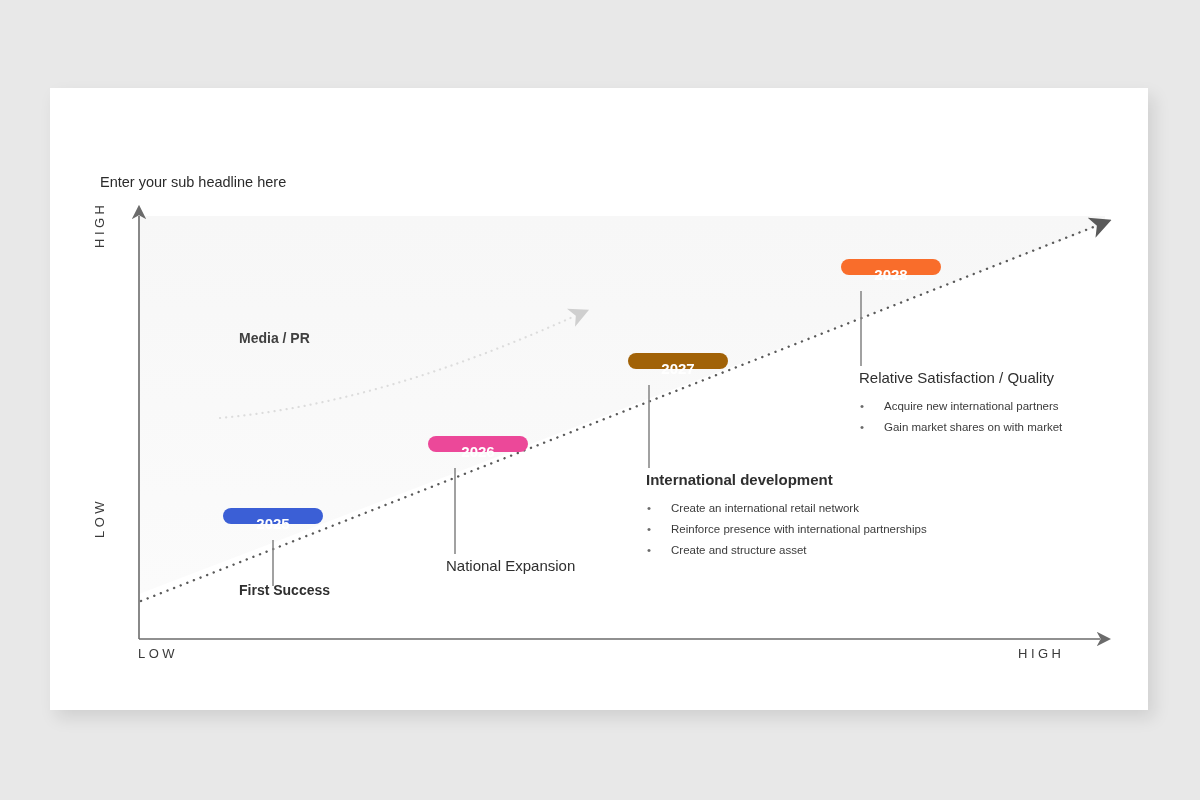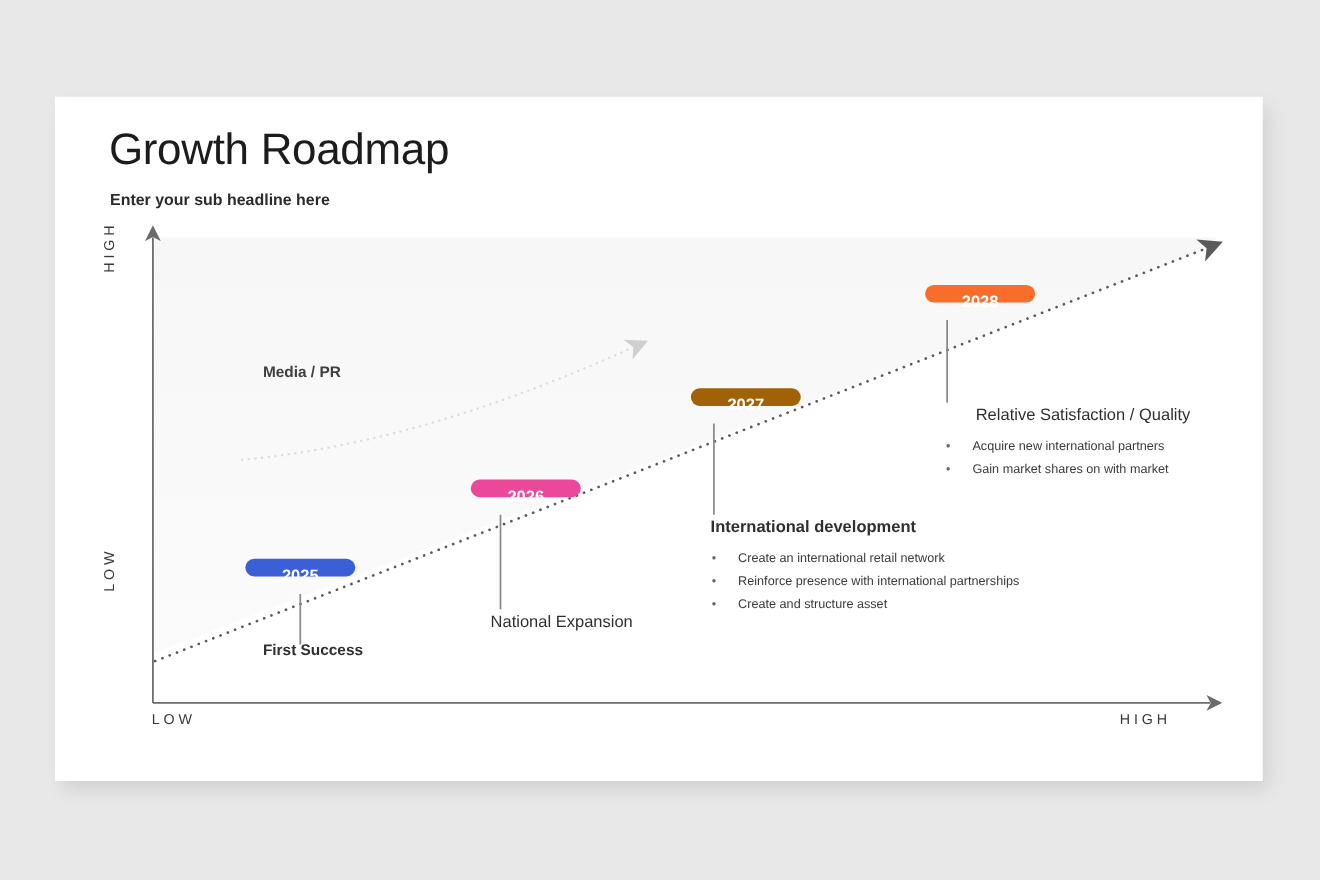--- a/index.html
+++ b/index.html
@@ -28,21 +28,21 @@
     font-weight: 400;
     color: #1c1c1c;
     letter-spacing: -0.3px;
     white-space: nowrap;
   }
   #page-subtitle {
     position: absolute;
     left: 50px;
     top: 86px;
     font-size: 14.5px;
-    font-weight: 700;
+    font-weight: 400;
     color: #2b2b2b;
     white-space: nowrap;
   }
   #chart-area {
     position: absolute;
     left: 0;
     top: 0;
     width: 1098px;
     height: 622px;
   }
@@ -132,21 +132,20 @@
     font-weight: 700;
     color: #404040;
     white-space: nowrap;
   }
 </style>
 </head>
 <body>
 
 <div id="slide-card">
 
-  <div id="page-title">Growth Roadmap</div>
   <div id="page-subtitle">Enter your sub headline here</div>
 
   <div id="chart-area">
 
     <svg class="chart-svg" viewBox="0 0 1098 622">
       <defs>
         <marker id="arrow-dark" markerWidth="9" markerHeight="9" refX="2" refY="4.5" orient="auto">
           <path d="M0,0 L9,4.5 L0,9 L2.4,4.5 Z" fill="#5a5a5a"></path>
         </marker>
         <marker id="arrow-axis" markerWidth="9" markerHeight="9" refX="2" refY="4.5" orient="auto">
@@ -192,20 +191,20 @@
 
     <div class="milestone-pill" id="pill-2027" style="left:578px; top:265px; width:100px; background:#a16207;">2027</div>
     <div class="milestone-title" id="title-2027" style="left:596px; top:383px;font-weight:bold;">International development</div>
     <ul class="bullet-list" id="bullets-2027" style="left:597px; top:410px;">
       <li><span class="bullet-dot">•</span><span>Create an international retail network</span></li>
       <li><span class="bullet-dot">•</span><span>Reinforce presence with international partnerships</span></li>
       <li><span class="bullet-dot">•</span><span>Create and structure asset</span></li>
     </ul>
 
     <div class="milestone-pill" id="pill-2028" style="left:791px; top:171px; width:100px; background:#f96d2b;">2028</div>
-    <div class="milestone-title" id="title-2028" style="left:809px; top:281px;margin-left:28px;">Relative Satisfaction / Quality</div>
+    <div class="milestone-title" id="title-2028" style="left:809px; top:281px;">Relative Satisfaction / Quality</div>
     <ul class="bullet-list" id="bullets-2028" style="left:810px; top:308px;">
       <li><span class="bullet-dot">•</span><span>Acquire new international partners</span></li>
       <li><span class="bullet-dot">•</span><span>Gain market shares on with market</span></li>
     </ul>
 
   </div>
 </div>
 
 </body></html>

